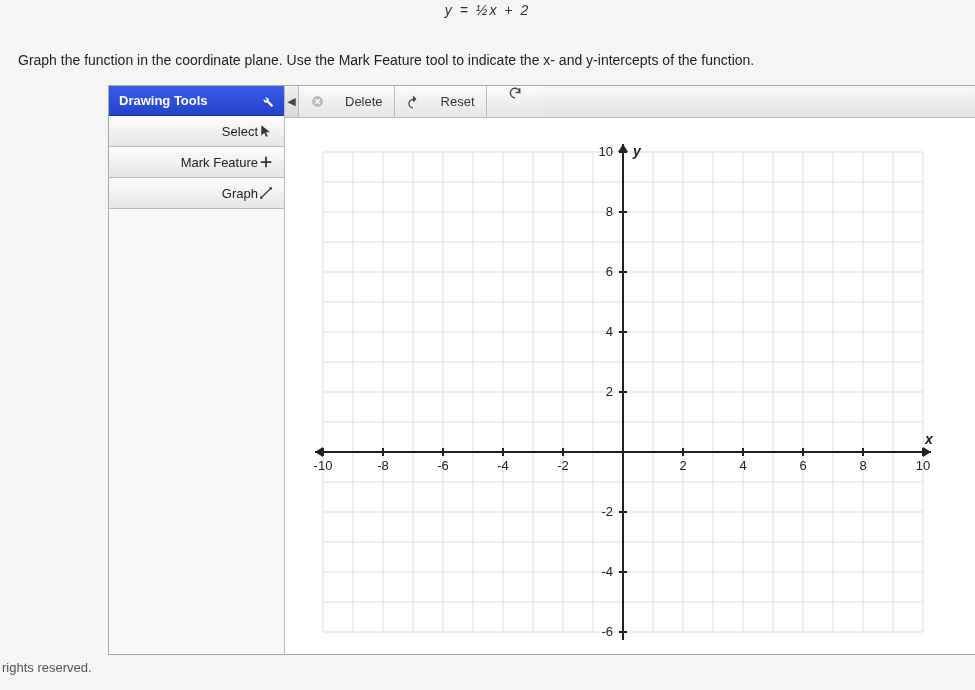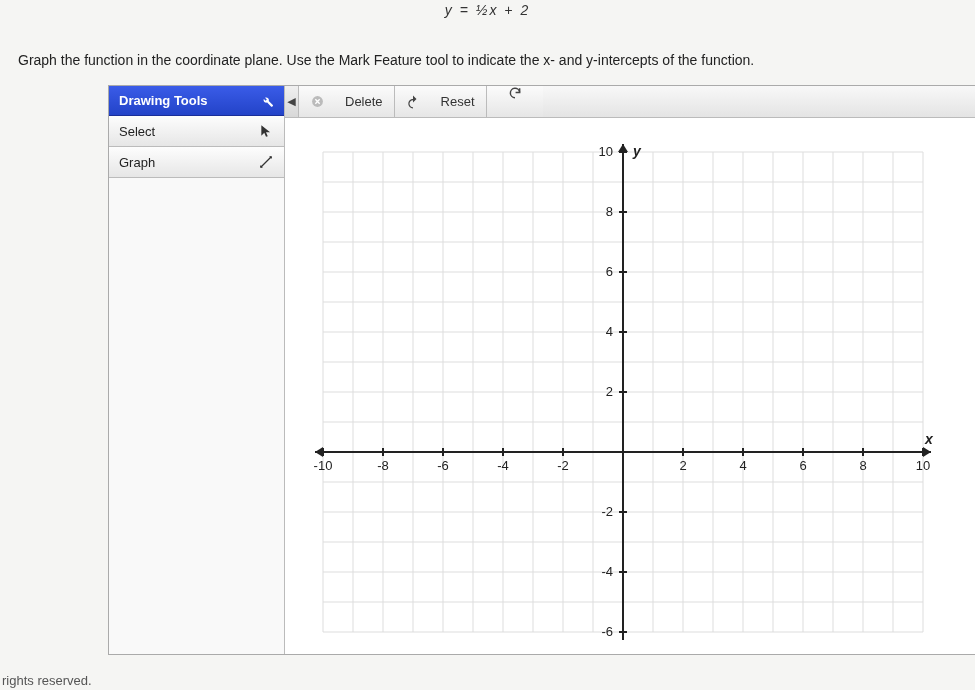--- a/index.html
+++ b/index.html
@@ -57,21 +57,21 @@
       border-bottom: 1px solid #1a2e99;
     }
     .tool-row {
       background: linear-gradient(#fdfdfd, #e6e6e6);
       border-bottom: 1px solid #bbb;
       padding: 7px 10px;
       font-size: 13px;
       color: #222;
       display: flex;
       align-items: center;
-      justify-content: space-between;
+      justify-content: flex-end;
       cursor: pointer;
     }
     .tool-icon {
       width: 16px;
       height: 16px;
       display: inline-flex;
       align-items: center;
       justify-content: center;
       color: #333;
     }
@@ -131,21 +131,21 @@
     }
     .grid {
       position: absolute;
       left: 18px;
       top: 14px;
       width: 640px;
       height: 520px;
     }
     .footer-text {
       position: absolute;
-      bottom: 2px;
+      bottom: 15px;
       left: 2px;
       font-size: 13px;
       color: #555;
     }
     .wrench-icon svg, .tool-icon svg, .ico svg { display:block; }
   </style>
 </head>
 <body>
 
 <div class="equation-fragment">y = ½x + 2</div>
@@ -161,20 +161,28 @@
         <svg width="14" height="14" viewBox="0 0 24 24" fill="#fff">
             <path d="M22 19l-7-7c.6-1.6.2-3.5-1.1-4.8-1.4-1.4-3.5-1.7-5.2-.9l3 3-2.1 2.1-3-3c-.8 1.7-.5 3.8.9 5.2 1.3 1.3 3.2 1.7 4.8 1.1l7 7c.4.4 1 .4 1.4 0l1.3-1.3c.4-.4.4-1 0-1.4z"></path>
           </svg>
       </span>
     </div>
     <div class="tool-row">
       <span>Select</span>
       <span class="tool-icon">
         <svg width="14" height="14" viewBox="0 0 24 24" fill="#333">
             <path d="M4 2l0 18 5-5 3 7 3-1-3-7 7 0z"></path>
+          </svg>
+      </span>
+    </div>
+    <div class="tool-row">
+      <span>Mark Feature</span>
+      <span class="tool-icon">
+        <svg width="14" height="14" viewBox="0 0 24 24">
+            <path d="M12 3v18M3 12h18" stroke="#333" stroke-width="3" fill="none"></path>
           </svg>
       </span>
     </div>
     <div class="tool-row">
       <span>Graph</span>
       <span class="tool-icon">
         <svg width="14" height="14" viewBox="0 0 24 24" fill="none" stroke="#333" stroke-width="2">
             <path d="M3 21L21 3"></path>
             <path d="M18 3h3v3M6 21H3v-3"></path>
           </svg>

